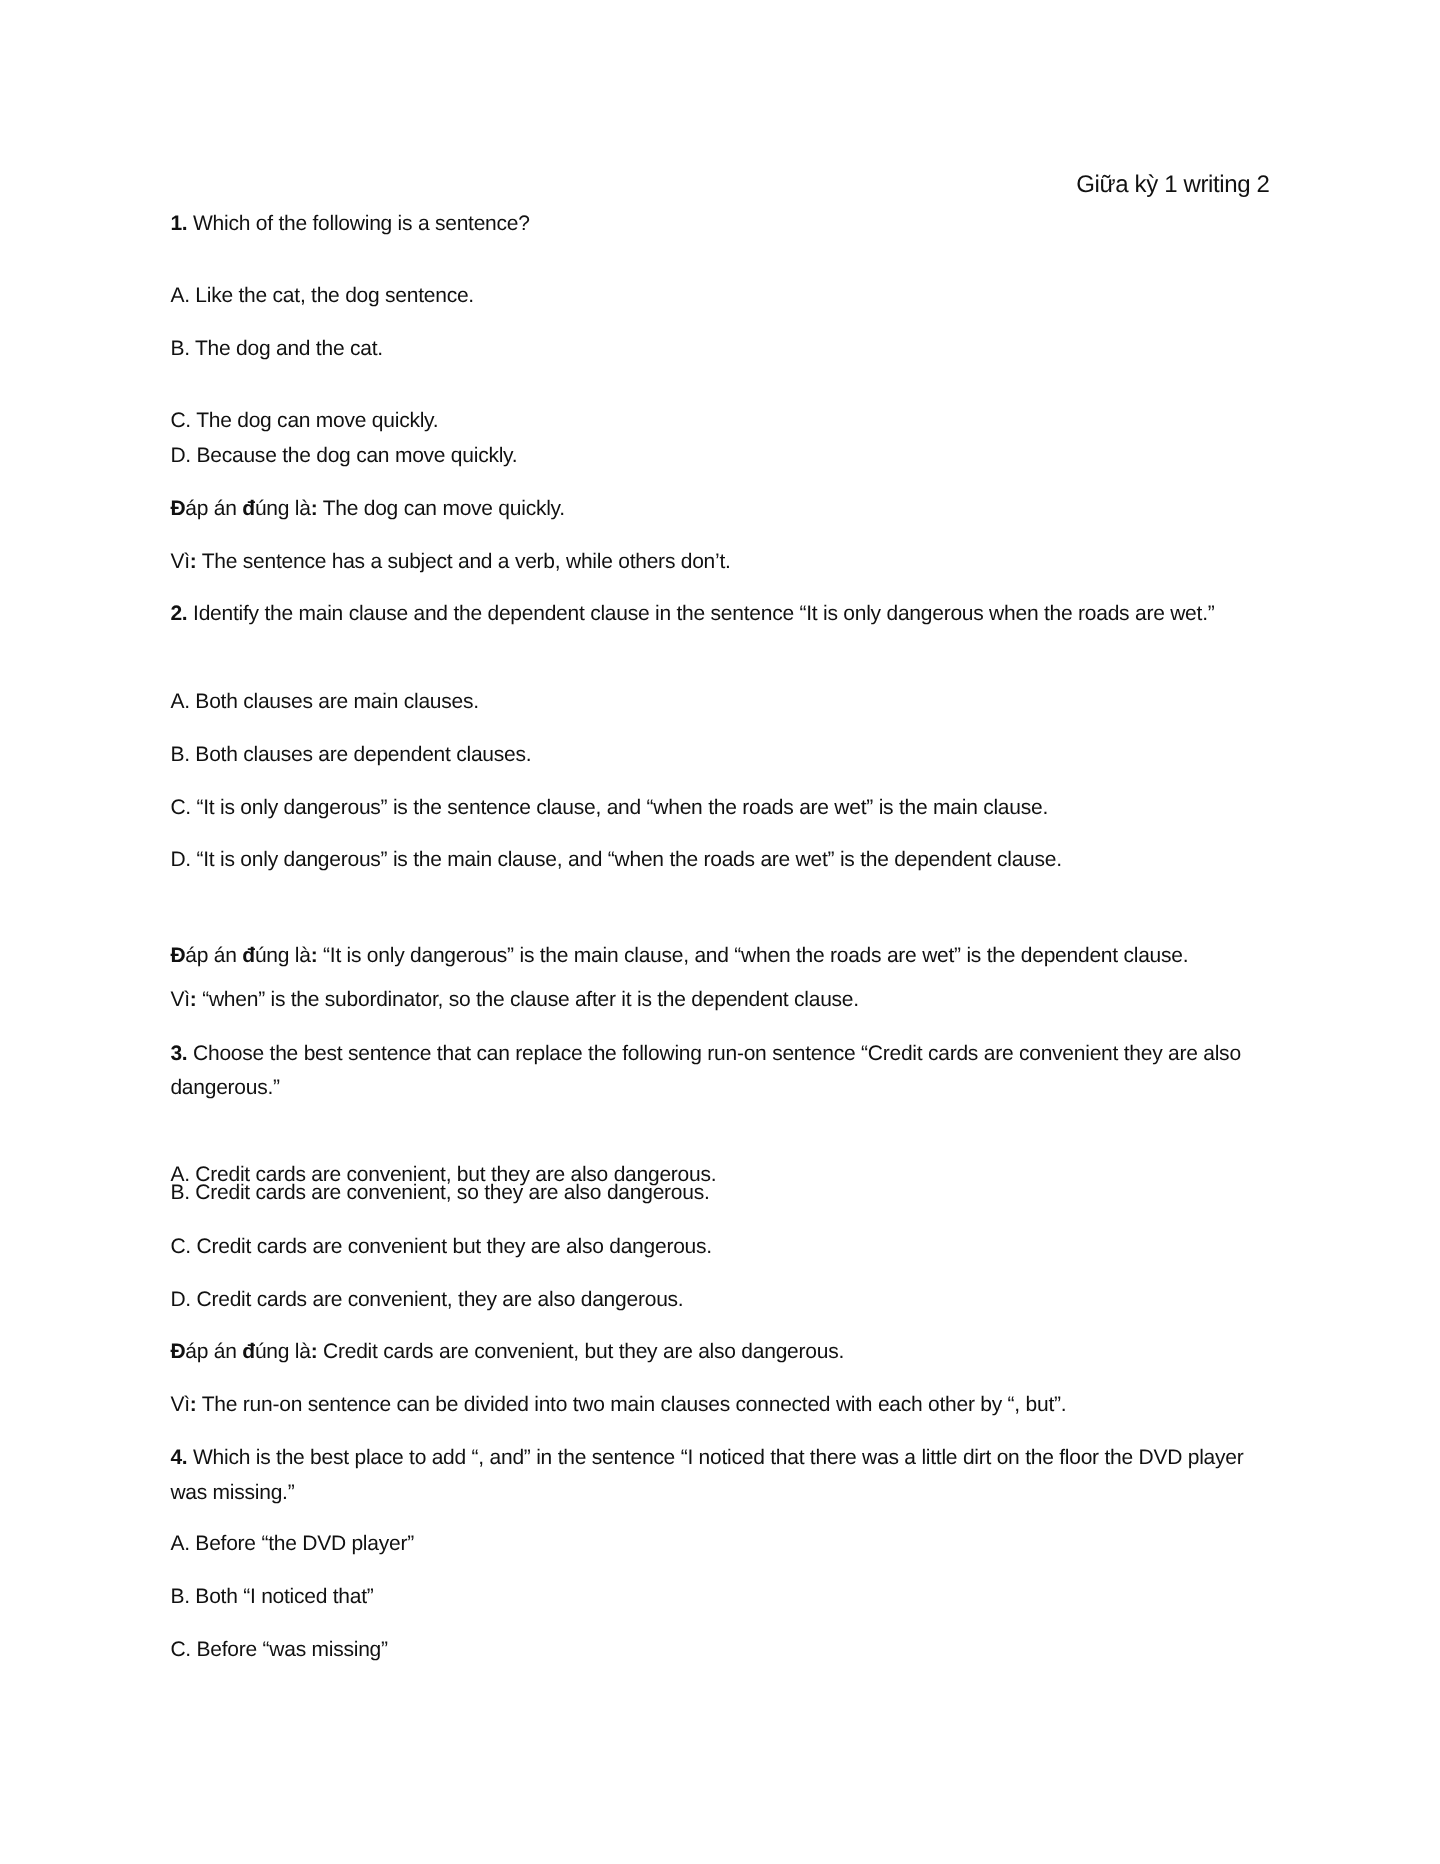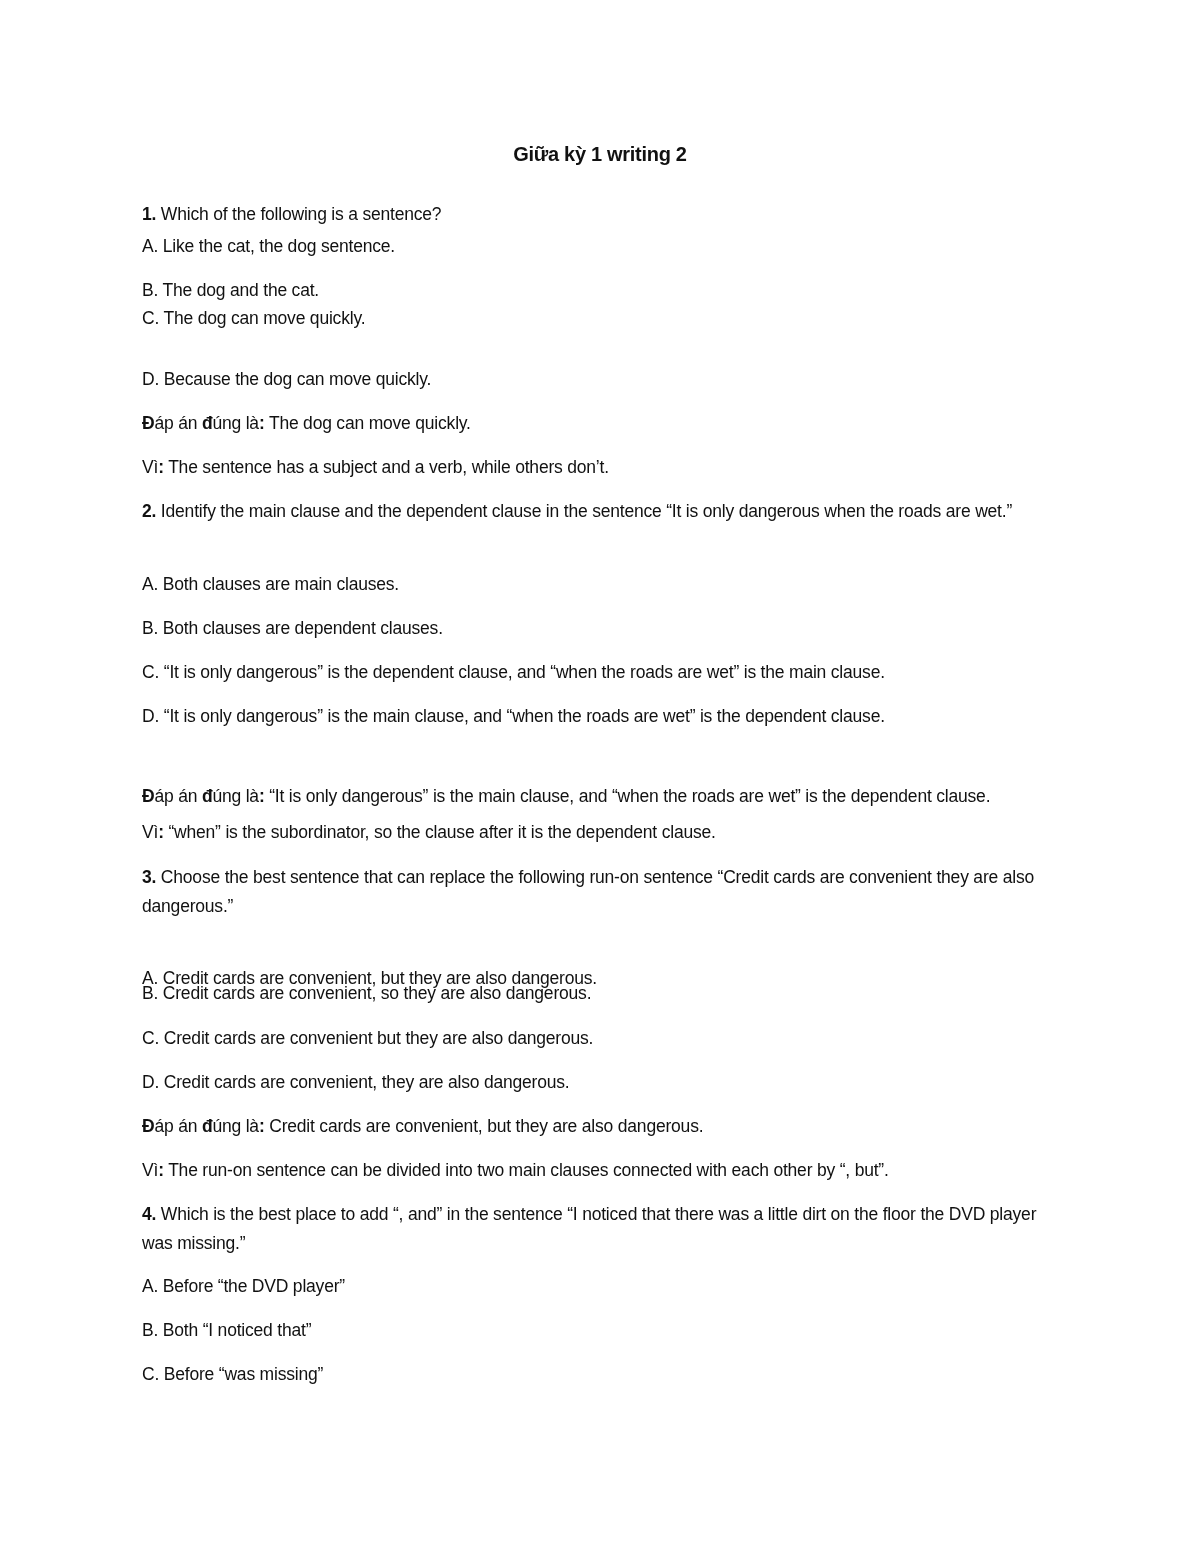--- a/index.html
+++ b/index.html
@@ -1,43 +1,43 @@
 <!DOCTYPE html>
 <html><head>
 <meta charset="utf-8">
 <style>
   html, body { margin: 0; padding: 0; background: #ffffff; }
   body { width: 1200px; height: 1553px; position: relative; overflow: hidden;
          font-family: "Liberation Sans", "DejaVu Sans", sans-serif; color: #111; }
   .page { position: absolute; left: 142px; top: 0; width: 920px; }
-  .title { position: absolute; left: 0; width: 916px; top: 143px; text-align: center;
-           font-weight: bold; font-size: 20px; letter-spacing: -0.3px; }
+  .title { position: absolute; left: 0; width: 916px; top: 143px; text-align: right;
+           font-weight: normal; font-size: 20px; letter-spacing: -0.3px; }
   .p { position: absolute; left: 0; width: 920px; font-size: 17.5px; line-height: 29px;
        letter-spacing: -0.2px; white-space: normal; }
   .b { font-weight: bold; }
 </style>
 </head>
 <body>
 
 <div class="page">
 
   <div class="title">Giữa kỳ 1 writing 2</div>
 
-  <div class="p" style="top:200px"><span class="b">1.</span><span> Which of the following is a sentence?</span></div>
+  <div class="p" style="top:172px"><span class="b">1.</span><span> Which of the following is a sentence?</span></div>
   <div class="p" style="top:232px"><span>A.</span><span> Like the cat, the dog sentence.</span></div>
   <div class="p" style="top:276px"><span>B.</span><span> The dog and the cat.</span></div>
-  <div class="p" style="top:304px"><span>C.</span><span> The dog can move quickly.</span></div>
+  <div class="p" style="top:336px"><span>C.</span><span> The dog can move quickly.</span></div>
   <div class="p" style="top:365px"><span>D.</span><span> Because the dog can move quickly.</span></div>
   <div class="p" style="top:409px"><span class="b">Đ</span><span>áp án </span><span class="b">đ</span><span>úng là</span><span class="b">:</span><span> The dog can move quickly.</span></div>
   <div class="p" style="top:453px"><span>Vì</span><span class="b">:</span><span> The sentence has a subject and a verb, while others don’t.</span></div>
 
   <div class="p" style="top:497px"><span class="b">2.</span><span> Identify the main clause and the dependent clause in the sentence “It is only dangerous when the roads are wet.”</span></div>
   <div class="p" style="top:570px"><span>A.</span><span> Both clauses are main clauses.</span></div>
   <div class="p" style="top:614px"><span>B.</span><span> Both clauses are dependent clauses.</span></div>
-  <div class="p" style="top:658px"><span>C.</span><span> “It is only dangerous” is the dependent clause, and “when the roads are wet” is the main clause.</span></div>
+  <div class="p" style="top:658px"><span>C.</span><span> “It is only dangerous” is the sentence clause, and “when the roads are wet” is the main clause.</span></div>
   <div class="p" style="top:702px"><span>D.</span><span> “It is only dangerous” is the main clause, and “when the roads are wet” is the dependent clause.</span></div>
   <div class="p" style="top:782px"><span class="b">Đ</span><span>áp án </span><span class="b">đ</span><span>úng là</span><span class="b">:</span><span> “It is only dangerous” is the main clause, and “when the roads are wet” is the dependent clause.</span></div>
   <div class="p" style="top:818px"><span>Vì</span><span class="b">:</span><span> “when” is the subordinator, so the clause after it is the dependent clause.</span></div>
 
   <div class="p" style="top:863px"><span class="b">3.</span><span> Choose the best sentence that can replace the following run-on sentence “Credit cards are convenient they are also dangerous.”</span></div>
   <div class="p" style="top:964px"><span>A.</span><span> Credit cards are convenient, but they are also dangerous.</span></div>
   <div class="p" style="top:979px"><span>B.</span><span> Credit cards are convenient, so they are also dangerous.</span></div>
   <div class="p" style="top:1024px"><span>C.</span><span> Credit cards are convenient but they are also dangerous.</span></div>
   <div class="p" style="top:1068px"><span>D.</span><span> Credit cards are convenient, they are also dangerous.</span></div>
   <div class="p" style="top:1112px"><span class="b">Đ</span><span>áp án </span><span class="b">đ</span><span>úng là</span><span class="b">:</span><span> Credit cards are convenient, but they are also dangerous.</span></div>

